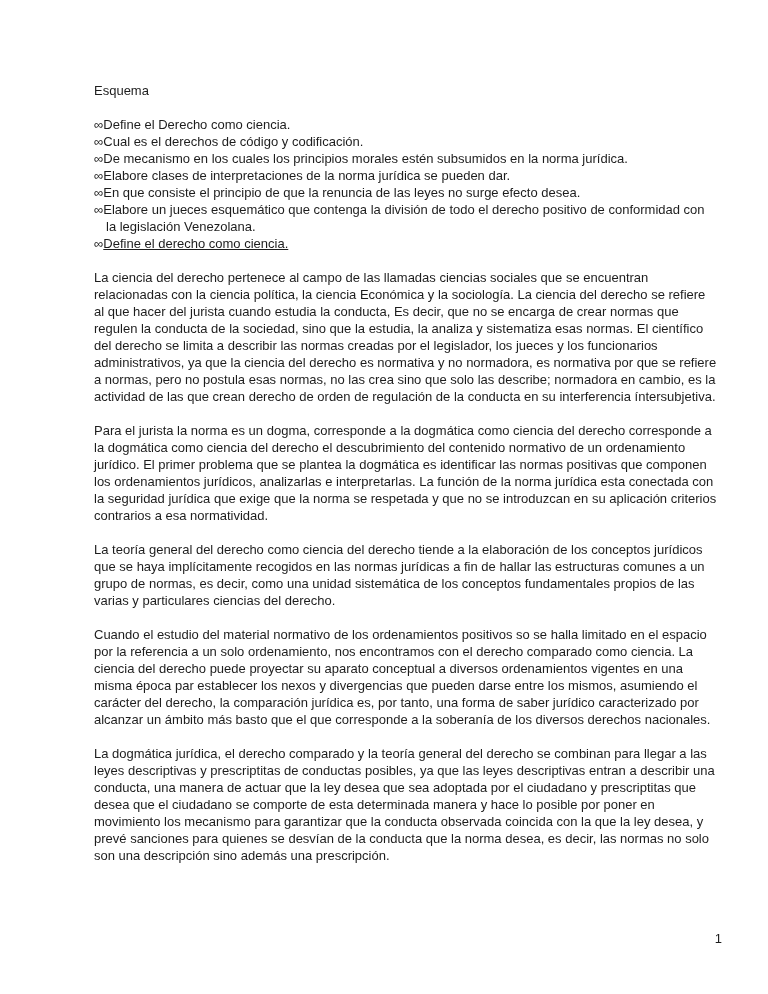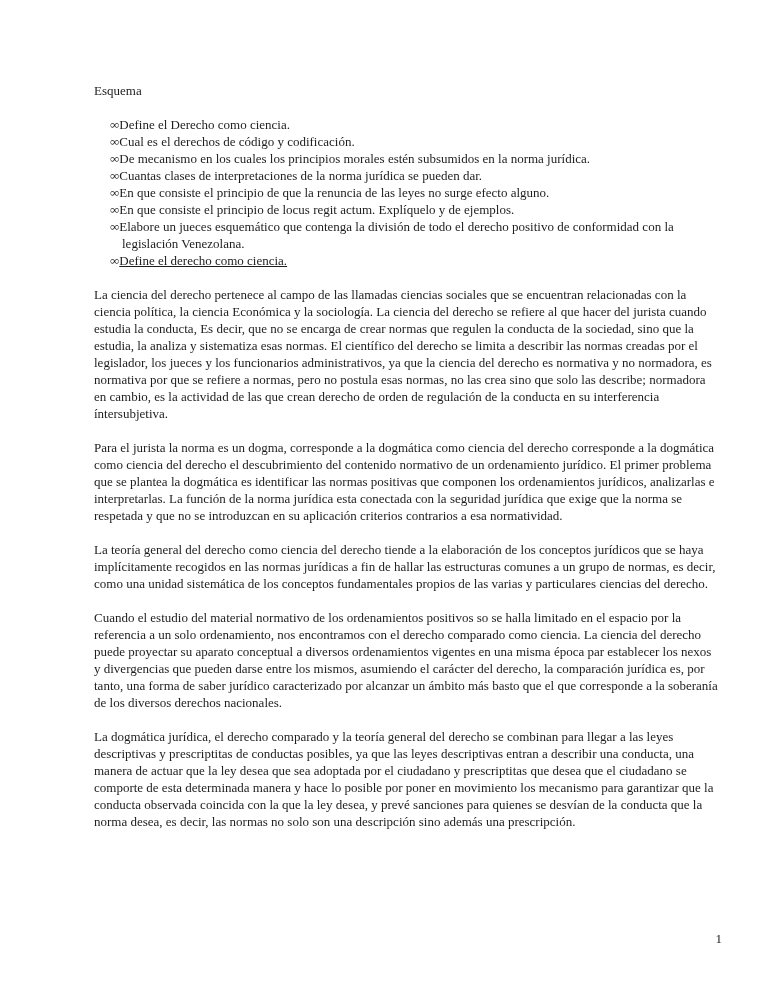--- a/index.html
+++ b/index.html
@@ -5,40 +5,40 @@
   html, body {
     margin: 0;
     padding: 0;
     background: #ffffff;
   }
   .page {
     position: relative;
     width: 768px;
     height: 994px;
     background: #ffffff;
-    font-family: Liberation Serif, serif;
+    font-family: Liberation Sans, sans-serif;
     color: #1d1d1d;
     overflow: hidden;
   }
   .content {
     position: absolute;
     left: 94px;
     top: 82px;
     width: 624px;
     font-size: 13px;
     line-height: 17px;
   }
   .doc-title {
     margin: 0 0 17px 0;
     font-size: 13px;
     font-weight: normal;
   }
   .q-list {
     list-style: none;
-    margin: 0 0 15px 16px;
+    margin: 0 0 15px 0;
     padding: 0;
   }
   .q-item {
     padding-left: 12px;
     text-indent: -12px;
   }
   .bullet {
     letter-spacing: 0;
   }
   .q-text.underlined {
@@ -60,23 +60,22 @@
 
 <div class="page">
   <div class="content">
 
     <p class="doc-title">Esquema</p>
 
     <ul class="q-list">
       <li class="q-item"><span class="bullet">∞</span><span class="q-text">Define el Derecho como ciencia.</span></li>
       <li class="q-item"><span class="bullet">∞</span><span class="q-text">Cual es el derechos de código y codificación.</span></li>
       <li class="q-item"><span class="bullet">∞</span><span class="q-text">De mecanismo en los cuales los principios morales estén subsumidos en la norma jurídica.</span></li>
-      <li class="q-item"><span class="bullet">∞</span><span class="q-text">Cuantas clases de interpretaciones de la norma jurídica se pueden dar.</span></li>
-      <li class="q-item"><span class="bullet">∞</span><span class="q-text">En que consiste el principio de que la renuncia de las leyes no surge efecto alguno.</span></li>
-      <li class="q-item"><span class="bullet">∞</span><span class="q-text">En que consiste el principio de locus regit actum. Explíquelo y de ejemplos.</span></li>
+      <li class="q-item"><span class="bullet">∞</span><span class="q-text">Elabore clases de interpretaciones de la norma jurídica se pueden dar.</span></li>
+      <li class="q-item"><span class="bullet">∞</span><span class="q-text">En que consiste el principio de que la renuncia de las leyes no surge efecto desea.</span></li>
       <li class="q-item"><span class="bullet">∞</span><span class="q-text">Elabore un jueces esquemático que contenga la división de todo el derecho positivo de conformidad con la legislación Venezolana.</span></li>
       <li class="q-item"><span class="bullet">∞</span><span class="q-text underlined">Define el derecho como ciencia.</span></li>
     </ul>
 
     <p class="para">La ciencia del derecho pertenece al campo de las llamadas ciencias sociales que se encuentran relacionadas con la ciencia política, la ciencia Económica y la sociología. La ciencia del derecho se refiere al que hacer del jurista cuando estudia la conducta, Es decir, que no se encarga de crear normas que regulen la conducta de la sociedad, sino que la estudia, la analiza y sistematiza esas normas. El científico del derecho se limita a describir las normas creadas por el legislador, los jueces y los funcionarios administrativos, ya que la ciencia del derecho es normativa y no normadora, es normativa por que se refiere a normas, pero no postula esas normas, no las crea sino que solo las describe; normadora en cambio, es la actividad de las que crean derecho de orden de regulación de la conducta en su interferencia íntersubjetiva.</p>
     <p class="para">Para el jurista la norma es un dogma, corresponde a la dogmática como ciencia del derecho corresponde a la dogmática como ciencia del derecho el descubrimiento del contenido normativo de un ordenamiento jurídico. El primer problema que se plantea la dogmática es identificar las normas positivas que componen los ordenamientos jurídicos, analizarlas e interpretarlas. La función de la norma jurídica esta conectada con la seguridad jurídica que exige que la norma se respetada y que no se introduzcan en su aplicación criterios contrarios a esa normatividad.</p>
     <p class="para">La teoría general del derecho como ciencia del derecho tiende a la elaboración de los conceptos jurídicos que se haya implícitamente recogidos en las normas jurídicas a fin de hallar las estructuras comunes a un grupo de normas, es decir, como una unidad sistemática de los conceptos fundamentales propios de las varias y particulares ciencias del derecho.</p>
     <p class="para">Cuando el estudio del material normativo de los ordenamientos positivos so se halla limitado en el espacio por la referencia a un solo ordenamiento, nos encontramos con el derecho comparado como ciencia. La ciencia del derecho puede proyectar su aparato conceptual a diversos ordenamientos vigentes en una misma época par establecer los nexos y divergencias que pueden darse entre los mismos, asumiendo el carácter del derecho, la comparación jurídica es, por tanto, una forma de saber jurídico caracterizado por alcanzar un ámbito más basto que el que corresponde a la soberanía de los diversos derechos nacionales.</p>
     <p class="para">La dogmática jurídica, el derecho comparado y la teoría general del derecho se combinan para llegar a las leyes descriptivas y prescriptitas de conductas posibles, ya que las leyes descriptivas entran a describir una conducta, una manera de actuar que la ley desea que sea adoptada por el ciudadano y prescriptitas que desea que el ciudadano se comporte de esta determinada manera y hace lo posible por poner en movimiento los mecanismo para garantizar que la conducta observada coincida con la que la ley desea, y prevé sanciones para quienes se desvían de la conducta que la norma desea, es decir, las normas no solo son una descripción sino además una prescripción.</p>
 

